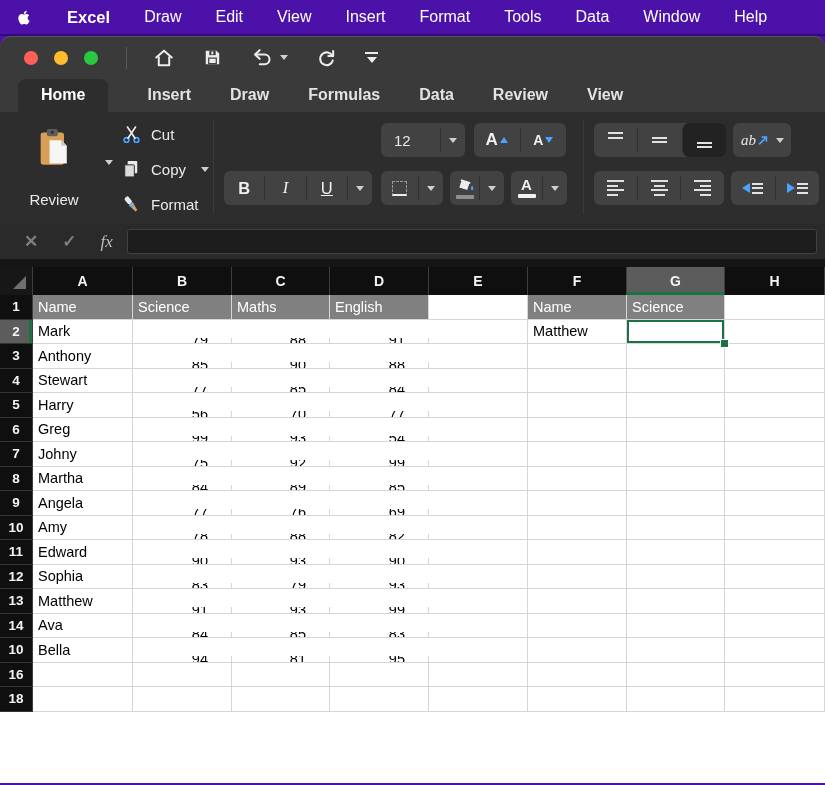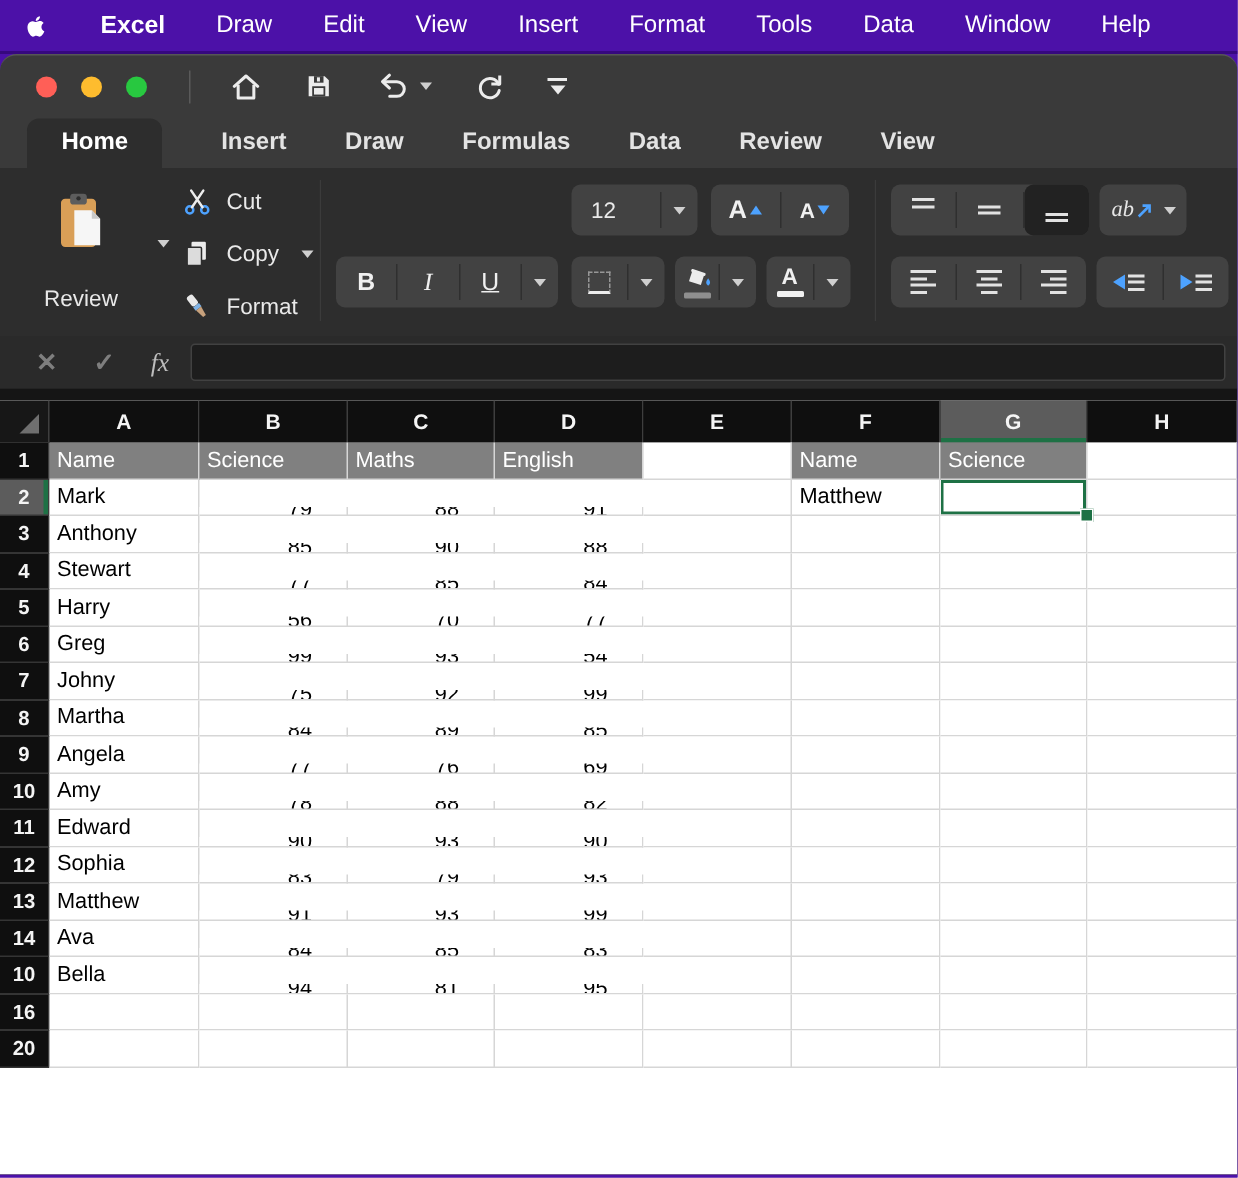--- a/index.html
+++ b/index.html
@@ -617,21 +617,21 @@
           <div class="cell" style="width: 100px;"></div>
           <div class="cell" style="width: 99px;"></div>
           <div class="cell" style="width: 98px;"></div>
           <div class="cell" style="width: 99px;"></div>
           <div class="cell" style="width: 99px;"></div>
           <div class="cell" style="width: 99px;"></div>
           <div class="cell" style="width: 98px;"></div>
           <div class="cell" style="width: 100px;"></div>
         </div>
         <div class="srow">
-          <div class="rh">20</div>
+          <div class="rh">18</div>
           <div class="cell" style="width: 100px;"></div>
           <div class="cell" style="width: 99px;"></div>
           <div class="cell" style="width: 98px;"></div>
           <div class="cell" style="width: 99px;"></div>
           <div class="cell" style="width: 99px;"></div>
           <div class="cell" style="width: 99px;"></div>
           <div class="cell" style="width: 98px;"></div>
           <div class="cell" style="width: 100px;"></div>
         </div>
       </div>

